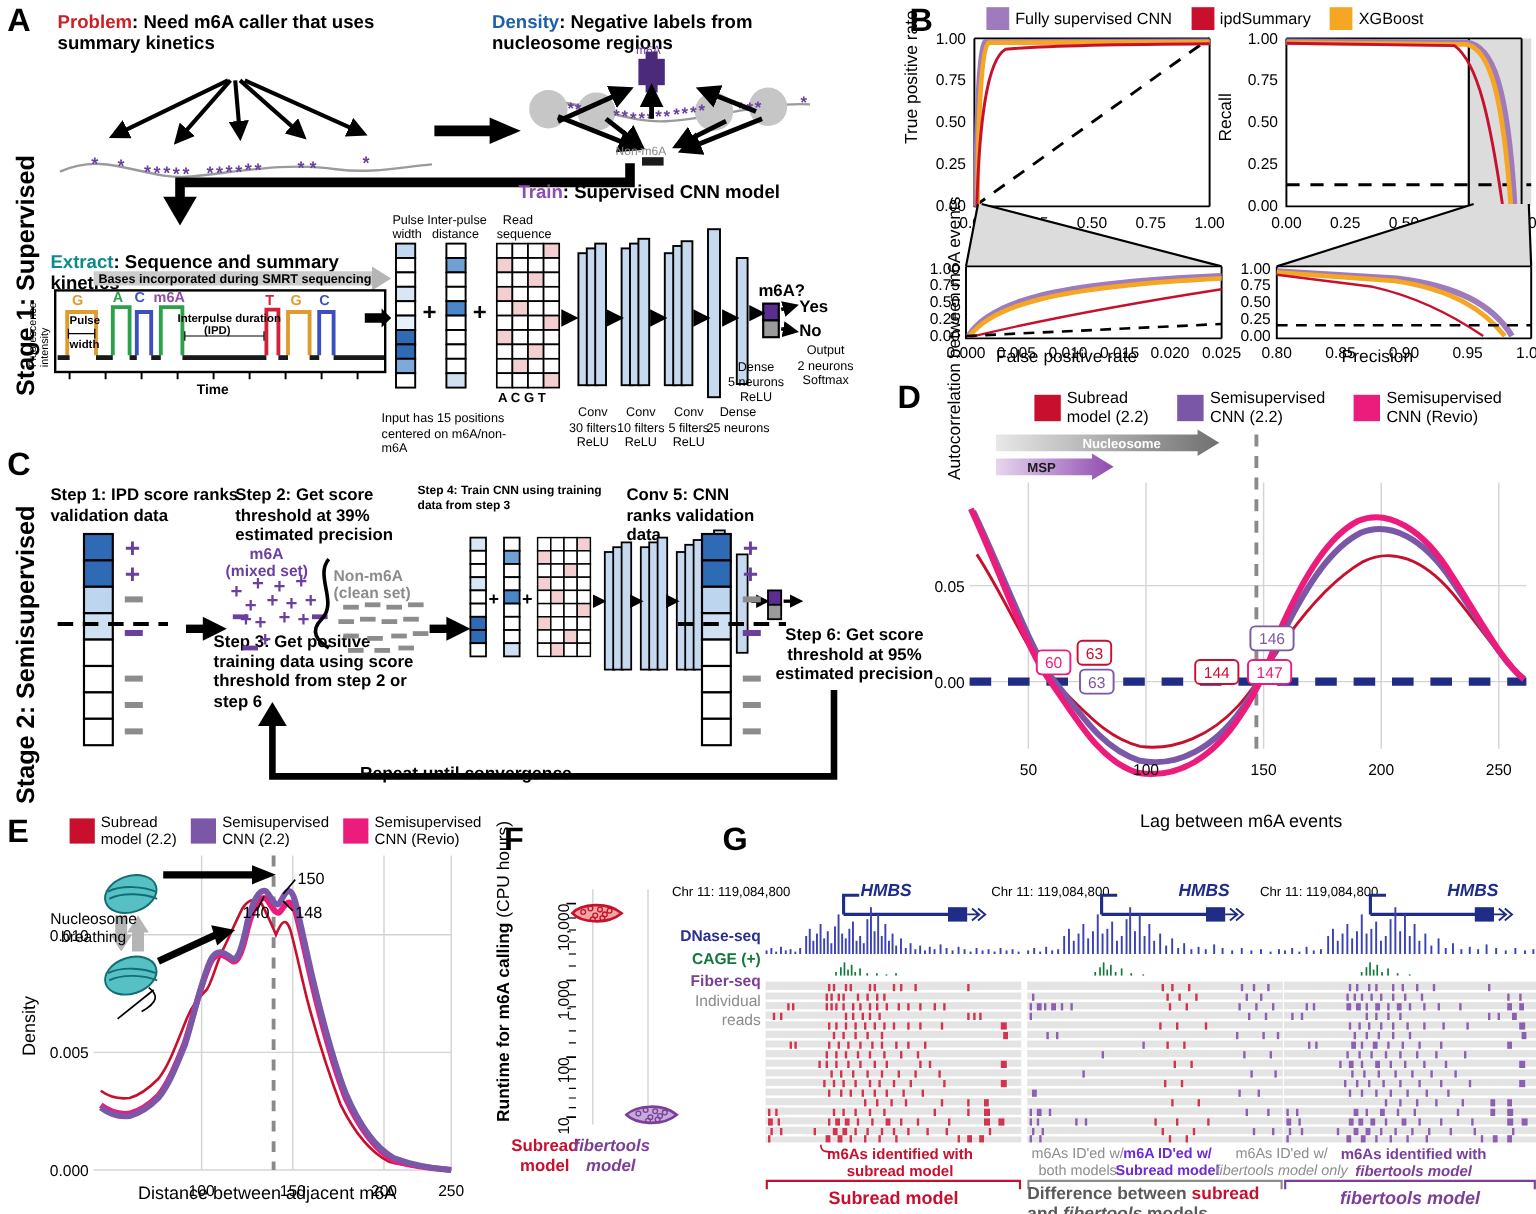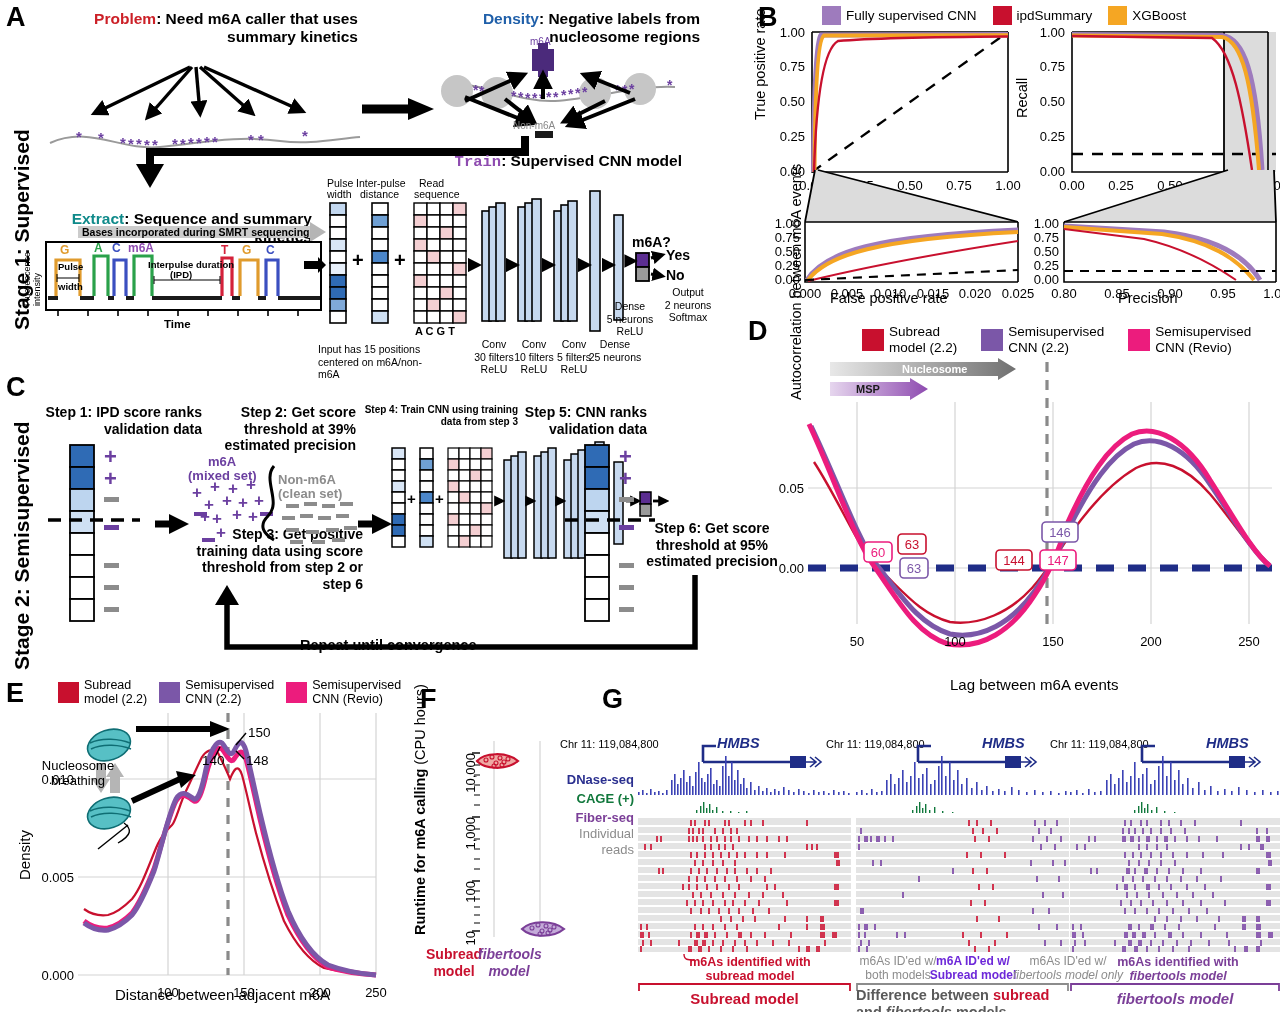--- a/index.html
+++ b/index.html
@@ -1,21 +1,21 @@
 <!DOCTYPE html>
 <html><head>
 <meta charset="utf-8">
 <style>
   html,body{margin:0;padding:0;background:#fff;}
   body{width:1280px;height:1012px;position:relative;overflow:hidden;
        font-family:"Liberation Sans","DejaVu Sans",sans-serif;color:#000;}
   .abs{position:absolute;}
   .pl{font-weight:bold;font-size:27px;line-height:1;}
   .stage{font-weight:bold;font-size:21px;writing-mode:vertical-rl;transform:rotate(180deg);white-space:nowrap;}
-  .ttl{font-weight:bold;font-size:15.5px;text-align:right;line-height:1.18;}
+  .ttl{font-weight:bold;font-size:15.5px;text-align:left;line-height:1.18;}
   .tick{font-size:13px;fill:#000;}
   svg{display:block;overflow:visible;}
   .axline{stroke:#000;stroke-width:1.6;fill:none;}
   .grid{stroke:#d4d4d4;stroke-width:1.2;}
   .legsw{width:19px;height:19px;display:inline-block;vertical-align:middle;}
   .legtx{font-size:13.5px;display:inline-block;vertical-align:middle;line-height:1.15;margin-left:5px;}
   .legrow{display:flex;align-items:center;}
   .it{font-style:italic;}
   .ctr{text-align:center;}
 </style>
@@ -122,21 +122,21 @@
 
 <svg class="abs" style="left:120px;top:130px;" width="420" height="60">
   <path d="M405,6 L405,22 L30,22 L30,38" stroke="#000" stroke-width="8" fill="none"></path>
   <path d="M16,34 L30,58 L44,34 z" fill="#000"></path>
 </svg>
 
 <div class="abs ttl" style="left:42px;top:182px;width:270px;margin-top:28px;">
   <span style="color:#0f8a8a;">Extract</span><span>: Sequence and summary kinetics</span>
 </div>
 <div class="abs ttl" style="left:432px;top:152px;width:250px;">
-  <span style="color:#8e4bb0;font-family:Liberation Mono, monospace;">Train</span><span>: Supervised CNN model</span>
+  <span style="color:#8e4bb0;">Train</span><span>: Supervised CNN model</span>
 </div>
 
 <svg class="abs" style="left:18px;top:218px;" width="310" height="110">
   <path d="M60,8 L292,8 L303,14 L292,20 L60,20 z" fill="#cccccc"></path>
   <polygon points="292,4 308,14 292,24" fill="#b5b5b5"></polygon>
   <text x="64" y="18" font-size="10.5" font-weight="bold" font-family="'Liberation Sans',sans-serif">Bases incorporated during SMRT sequencing</text>
   <text x="12" y="88" font-size="9" transform="rotate(-90 12,88)" font-family="'Liberation Sans',sans-serif">Fluorescence</text>
   <text x="22" y="88" font-size="9" transform="rotate(-90 22,88)" font-family="'Liberation Sans',sans-serif">intensity</text>
   <rect x="28" y="24" width="275" height="68" fill="none" stroke="#000" stroke-width="2"></rect>
 
@@ -499,21 +499,21 @@
   </g>
 </svg>
 <div class="abs" style="left:1118px;top:290px;font-size:14.5px;">Precision</div>
 
 <div class="abs pl" style="left:6px;top:374px;">C</div>
 <div class="abs stage" style="left:10px;top:420px;height:250px;">Stage 2: Semisupervised</div>
 
 <div class="abs ttl" style="left:42px;top:404px;width:160px;font-size:14px;">Step 1: IPD score ranks validation data</div>
 <div class="abs ttl" style="left:196px;top:404px;width:160px;font-size:14px;">Step 2: Get score threshold at 39% estimated precision</div>
 <div class="abs ttl" style="left:348px;top:404px;width:170px;font-size:10px;">Step 4: Train CNN using training data from step 3</div>
-<div class="abs ttl" style="left:522px;top:404px;width:125px;font-size:14px;">Step 5: CNN ranks validation data</div>
+<div class="abs ttl" style="left:522px;top:404px;width:125px;font-size:14px;">Conv 5: CNN ranks validation data</div>
 <div class="abs ttl" style="left:178px;top:526px;width:185px;font-size:14px;">Step 3: Get positive training data using score threshold from step 2 or step 6</div>
 <div class="abs ttl" style="left:638px;top:520px;width:148px;font-size:14px;text-align:center;">Step 6: Get score threshold at 95% estimated precision</div>
 
 <svg class="abs" style="left:60px;top:445px;" width="120" height="200">
   <g stroke="#000" stroke-width="1.8">
     <rect x="10" y="0" width="24" height="22" fill="#2f6bb5"></rect>
     <rect x="10" y="22" width="24" height="22" fill="#2f6bb5"></rect>
     <rect x="10" y="44" width="24" height="22" fill="#bdd5ef"></rect>
     <rect x="10" y="66" width="24" height="22" fill="#cfe0f3"></rect>
     <rect x="10" y="88" width="24" height="22" fill="#fff"></rect>

